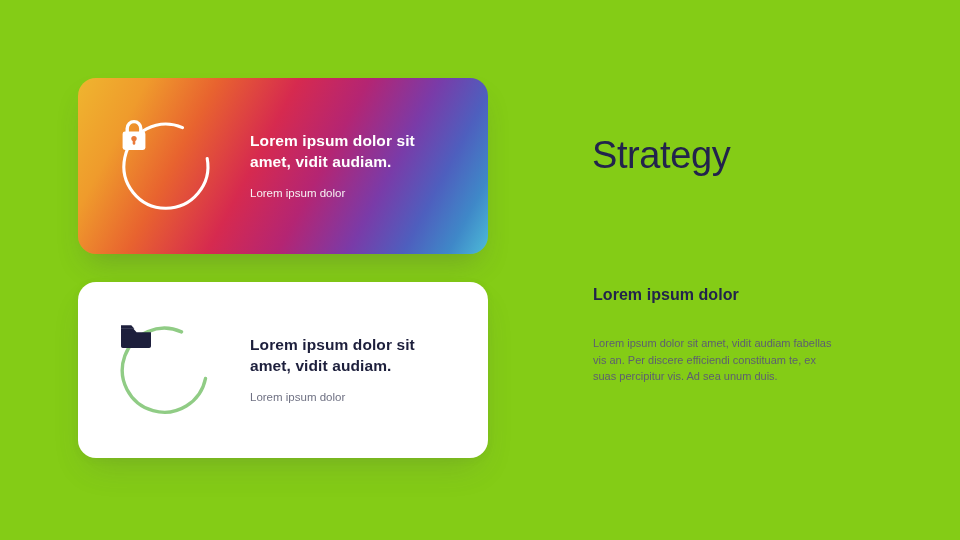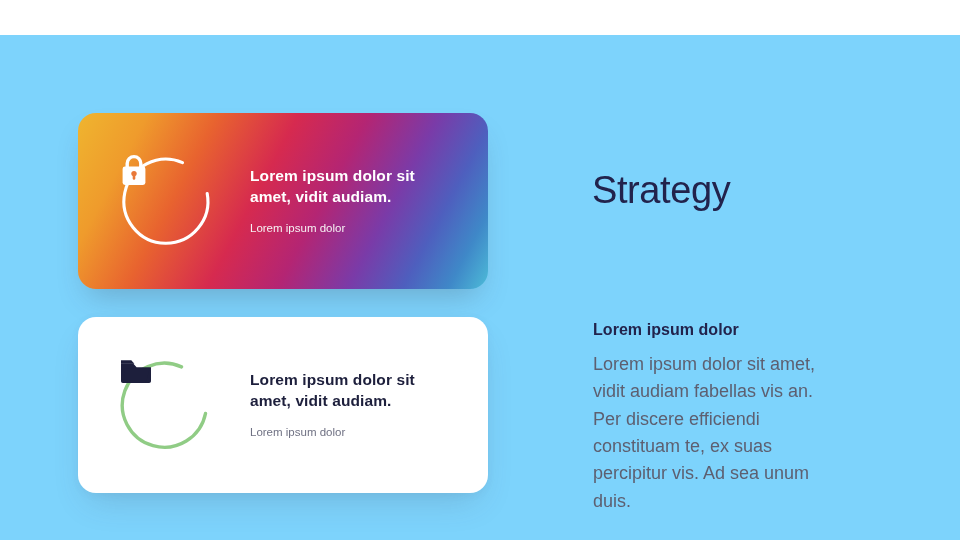--- a/index.html
+++ b/index.html
@@ -11,22 +11,21 @@
     height: 540px;
     background: #ffffff;
     font-family: "Liberation Sans", sans-serif;
     overflow: hidden;
     position: relative;
   }
 
   .slide {
     position: absolute;
     inset: 0;
-    background: #7dd3fc;
-    margin-top: 35px;
+    background: #84cc16;
   }
 
   
   .cards {
     position: absolute;
     left: 78px;
     top: 78px;
     width: 410px;
   }
 
@@ -144,25 +143,25 @@
     left: 1px;
     margin: 0;
     font-size: 16px;
     font-weight: bold;
     color: #22234c;
     letter-spacing: 0.05px;
   }
 
   .body-copy {
     position: absolute;
-    top: 316px;
+    top: 335px;
     left: 1px;
     margin: 0;
     width: 240px;
-    font-size: 18px;
+    font-size: 11px;
     line-height: 1.52;
     color: #5d5f70;
   }
 </style>
 </head>
 <body>
 
 <div class="slide">
 
   <div class="cards">

